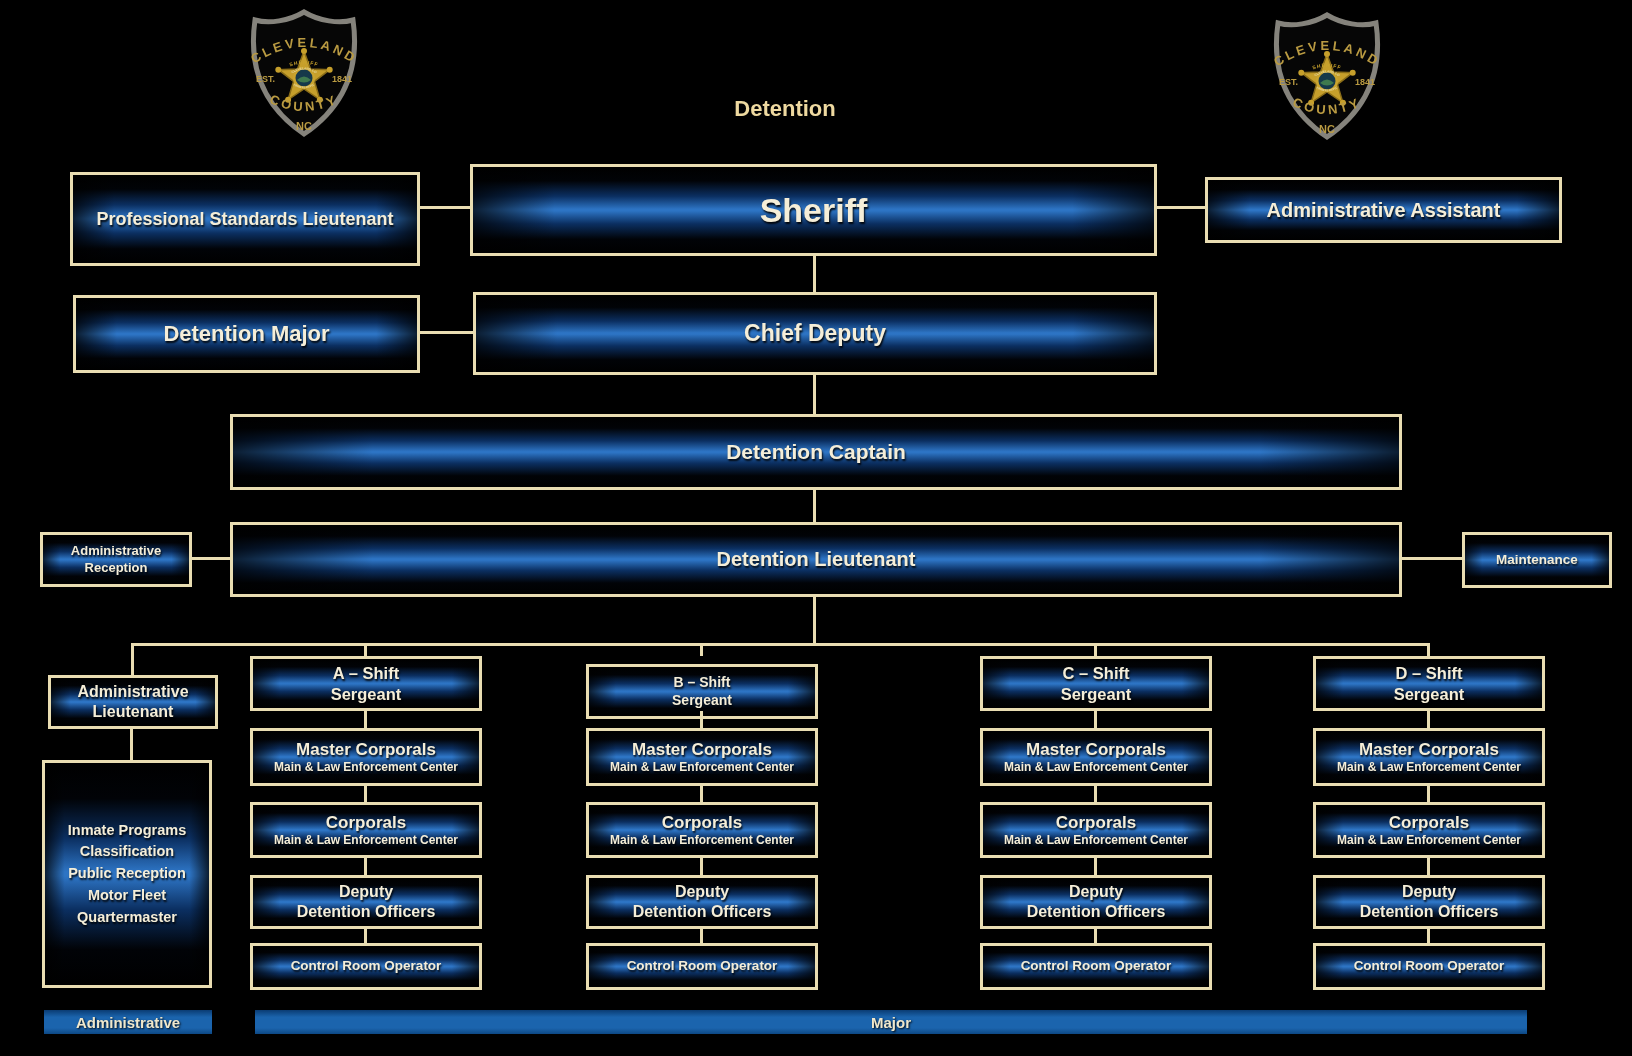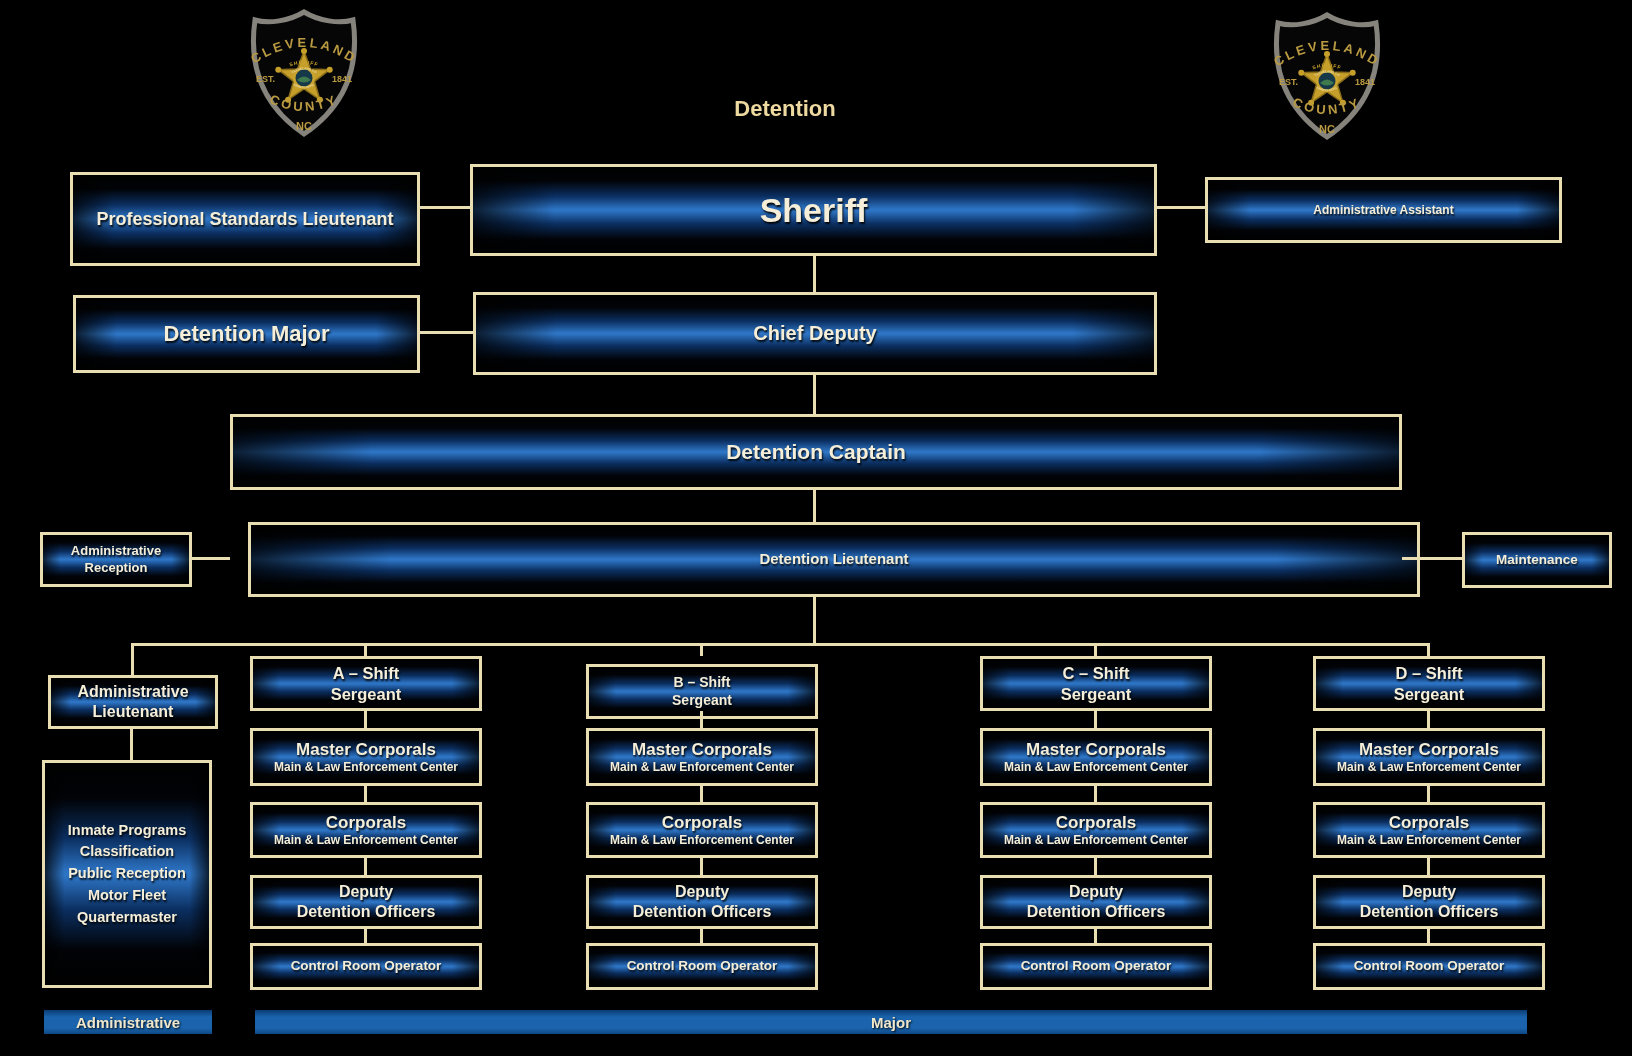--- a/index.html
+++ b/index.html
@@ -96,46 +96,46 @@
       <textPath href="#b2bot" startOffset="50%" text-anchor="middle">COUNTY</textPath></text>
     <text x="61" y="123" text-anchor="middle" font-size="11" font-weight="bold" fill="#ba9b42">NC</text>
   </svg>
 
   <div class="box" style="left:70px;top:172px;width:350px;height:94px;font-size:18px">
     <div>Professional  Standards  Lieutenant</div>
   </div>
   <div class="box" style="left:470px;top:164px;width:687px;height:92px;font-size:34px">
     <div>Sheriff</div>
   </div>
-  <div class="box" style="left:1205px;top:177px;width:357px;height:66px;font-size:12px">
+  <div class="box" style="left:1205px;top:177px;width:357px;height:66px;font-size:20px">
     <div>Administrative  Assistant</div>
   </div>
   <div class="hline" style="left:420px;top:206px;width:50px"></div>
   <div class="hline" style="left:1157px;top:206px;width:48px"></div>
   <div class="vline" style="left:813px;top:256px;height:36px"></div>
 
   <div class="box" style="left:73px;top:295px;width:347px;height:78px;font-size:22px">
     <div>Detention Major</div>
   </div>
-  <div class="box" style="left:473px;top:292px;width:684px;height:83px;font-size:20px">
+  <div class="box" style="left:473px;top:292px;width:684px;height:83px;font-size:23px">
     <div>Chief Deputy</div>
   </div>
   <div class="hline" style="left:420px;top:331px;width:53px"></div>
   <div class="vline" style="left:813px;top:375px;height:39px"></div>
 
   <div class="box" style="left:230px;top:414px;width:1172px;height:76px;font-size:21px">
     <div>Detention Captain</div>
   </div>
   <div class="vline" style="left:813px;top:490px;height:32px"></div>
 
   <div class="box" style="left:40px;top:532px;width:152px;height:55px;font-size:13px">
     <div>Administrative</div>
     <div>Reception</div>
   </div>
-  <div class="box" style="left:248px;top:522px;width:1172px;height:75px;font-size:15px">
+  <div class="box" style="left:230px;top:522px;width:1172px;height:75px;font-size:20px">
     <div>Detention Lieutenant</div>
   </div>
   <div class="box" style="left:1462px;top:532px;width:150px;height:56px;font-size:13.5px">
     <div>Maintenance</div>
   </div>
   <div class="hline" style="left:192px;top:557px;width:38px"></div>
   <div class="hline" style="left:1402px;top:557px;width:60px"></div>
 
   <div class="vline" style="left:813px;top:597px;height:46px"></div>
   <div class="hline" style="left:131px;top:643px;width:1299px"></div>

